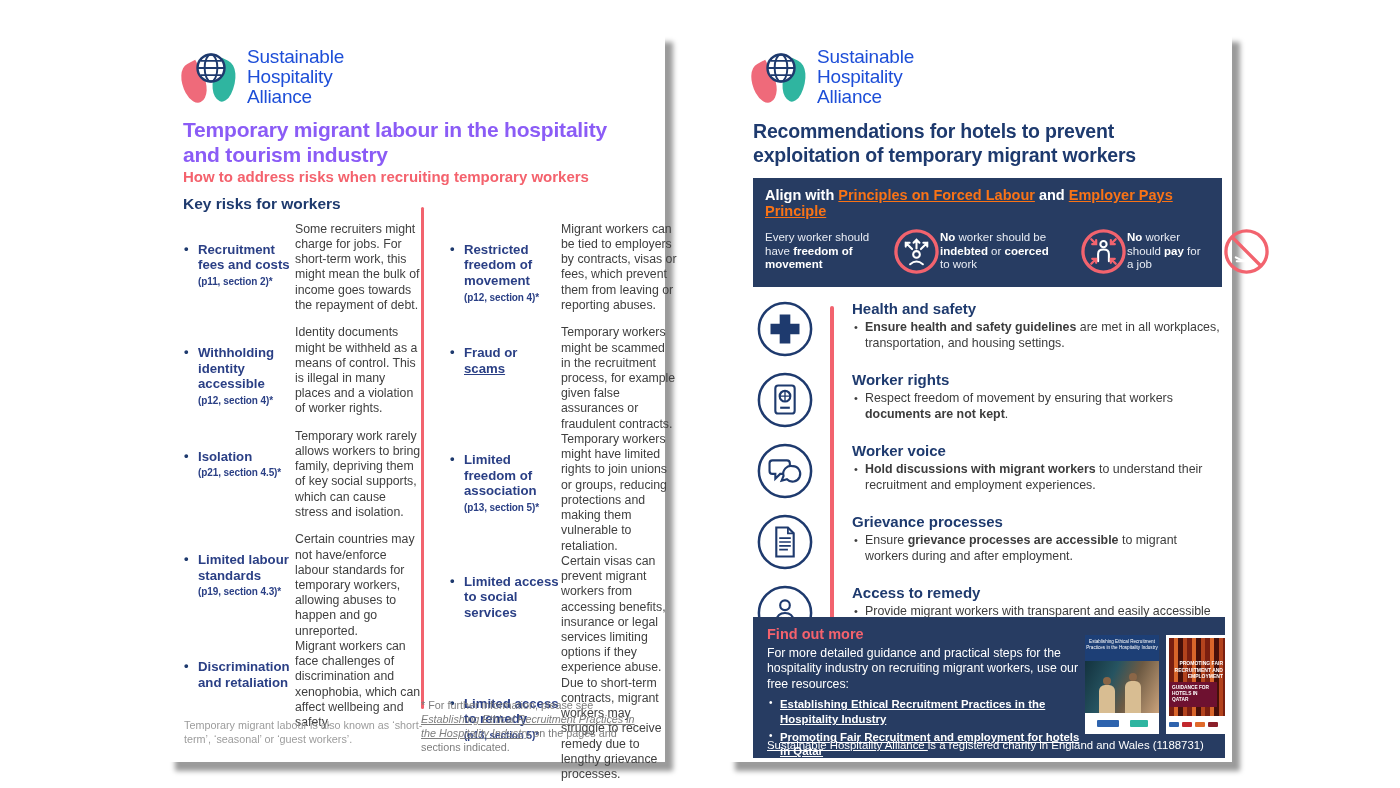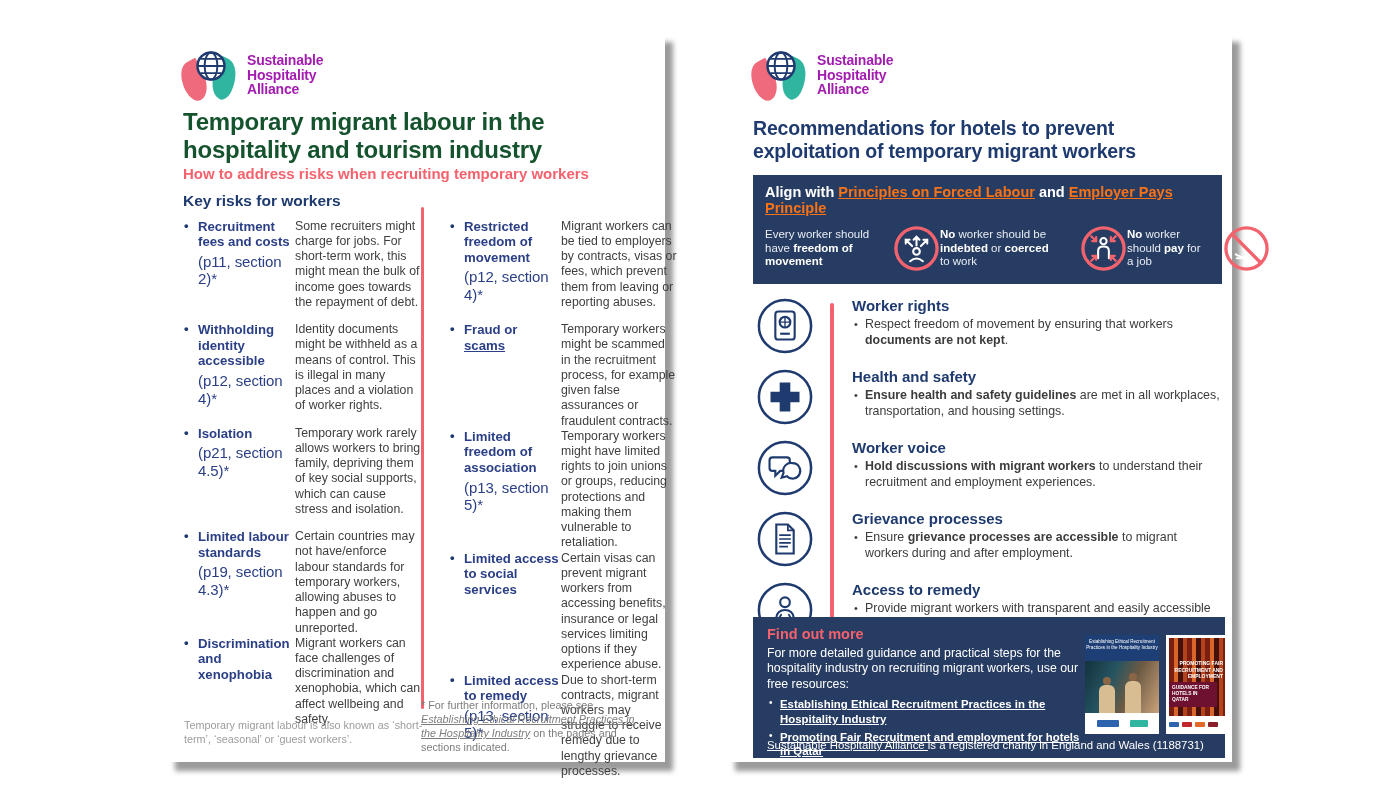--- a/index.html
+++ b/index.html
@@ -16,34 +16,34 @@
   .p1-inner{padding:14px 16px;}
   .p2-inner{padding:14px 10px 14px 26px;}
 
   
   .logo{display:flex;align-items:center;gap:8px;}
   .logo-mark{position:relative;width:56px;height:56px;flex:0 0 auto;}
   .leaf{position:absolute;width:24px;height:40px;}
   .leaf-pink{left:-1px;top:14px;background:#ef6a7a;border-radius:100% 0 100% 60%;transform:rotate(-28deg);}
   .leaf-teal{right:3px;top:12px;background:#2fb5a0;border-radius:0 100% 40% 100%;transform:rotate(26deg);}
   .logo-globe{position:absolute;left:4px;top:-2px;}
-  .logo-text{color:#a21caf;font-weight:bold;font-size:14px;line-height:1.04;letter-spacing:-0.2px;}
+  .logo-text{color:#1d4ed8;font-weight:normal;font-size:19px;line-height:1.04;letter-spacing:-0.2px;}
 
   
-  .p1-title{margin-top:5px;width:432px;font-size:24px;font-weight:bold;color:#14532d;line-height:1.18;letter-spacing:-0.2px;}
+  .p1-title{margin-top:12px;width:432px;font-size:21px;font-weight:bold;color:#8b5cf6;line-height:1.18;letter-spacing:-0.2px;}
   .p1-sub{font-size:15px;font-weight:bold;color:#f4626d;}
   .p1-section{margin-top:10px;font-size:15.5px;font-weight:bold;color:#1e3a6e;}
 
   .risk-cols{display:flex;margin-top:9px;}
   .risk-col{width:238px;}
   .risk-col.second{margin-left:28px;width:228px;}
   .risk{display:flex;min-height:103.5px;}
-  .risk-term{width:112px;flex:0 0 auto;font-size:13.2px;font-weight:bold;color:#2a3f85;line-height:1.18;padding-left:15px;position:relative;box-sizing:border-box;}
+  .risk-term{width:112px;flex:0 0 auto;font-size:13.2px;font-weight:bold;color:#2a3f85;line-height:1.18;padding-left:15px;position:relative;box-sizing:border-box;margin-top:20px;}
   .risk-term::before{content:"•";position:absolute;left:1px;top:-1px;color:#1e3a6e;font-size:13px;}
-  .risk-ref{display:block;font-size:15px;font-weight:normal;margin-top:3px;letter-spacing:-0.1px;}
+  .risk-ref{display:block;font-size:10px;font-weight:bold;margin-top:3px;letter-spacing:-0.1px;}
   .risk-desc{font-size:12.3px;color:#3f3f3f;line-height:1.24;width:126px;}
   .u{text-decoration:underline;}
   .col-divider{position:absolute;left:254px;top:174px;width:3px;height:502px;background:#f2636e;border-radius:2px;}
 
   .fn-left{position:absolute;left:17px;bottom:16px;width:240px;font-size:10.8px;color:#9c9c9c;line-height:1.3;}
   .fn-right{position:absolute;left:254px;bottom:8px;width:228px;font-size:10.8px;color:#7d7d7d;line-height:1.3;}
   .fn-link{font-style:italic;text-decoration:underline;color:#7d7d7d;}
 
   
   .p2-title{margin-top:14px;width:452px;font-size:19.5px;font-weight:bold;color:#1e3a6e;line-height:1.2;letter-spacing:-0.2px;}
@@ -144,21 +144,21 @@
           <div class="risk-term"><span>Isolation</span><span class="risk-ref">(p21, section 4.5)*</span></div>
           <div class="risk-desc">Temporary work rarely allows workers to bring family, depriving them of key social supports, which can cause stress and isolation.</div>
         </div>
 
         <div class="risk">
           <div class="risk-term"><span>Limited labour standards</span><span class="risk-ref">(p19, section 4.3)*</span></div>
           <div class="risk-desc">Certain countries may not have/enforce labour standards for temporary workers, allowing abuses to happen and go unreported.</div>
         </div>
 
         <div class="risk">
-          <div class="risk-term"><span>Discrimination and xenophobia</span></div>
+          <div class="risk-term"><span>Discrimination and retaliation</span></div>
           <div class="risk-desc">Migrant workers can face challenges of discrimination and xenophobia, which can affect wellbeing and safety.</div>
         </div>
       </div>
 
       <div class="risk-col second">
 
         <div class="risk">
           <div class="risk-term"><span>Restricted freedom of movement</span><span class="risk-ref">(p12, section 4)*</span></div>
           <div class="risk-desc">Migrant workers can be tied to employers by contracts, visas or fees, which prevent them from leaving or reporting abuses.</div>
         </div>
@@ -266,41 +266,41 @@
         </div>
       </div>
     </div>
 
     <div class="recs">
       <div class="rec-line"></div>
 
       <div class="rec-row">
         <svg class="rec-icon" width="58" height="58" viewBox="0 0 60 60">
           <circle cx="30" cy="30" r="27" fill="#fff" stroke="#1e3a6e" stroke-width="2.6"></circle>
+          <path d="M24.5 15 h11 v9.5 H45 v11 h-9.5 V45 h-11 v-9.5 H15 v-11 h9.5 z" fill="#1e3a6e"></path>
+        </svg>
+        <div class="rec-text">
+          <div class="rec-title">Health and safety</div>
+          <div class="rec-bullet"><span></span><b>Ensure health and safety guidelines</b><span> are met in all workplaces, transportation, and housing settings.</span></div>
+        </div>
+      </div>
+
+      <div class="rec-row">
+        <svg class="rec-icon" width="58" height="58" viewBox="0 0 60 60">
+          <circle cx="30" cy="30" r="27" fill="#fff" stroke="#1e3a6e" stroke-width="2.6"></circle>
           <g fill="none" stroke="#1e3a6e" stroke-width="2.2">
             <rect x="20" y="15" width="20" height="29" rx="3"></rect>
             <circle cx="30" cy="26" r="5.5"></circle>
             <path d="M24.5 26 h11 M30 20.5 v11" stroke-width="1.4"></path>
             <path d="M25 38 h10"></path>
           </g>
         </svg>
         <div class="rec-text">
           <div class="rec-title">Worker rights</div>
           <div class="rec-bullet"><span>Respect freedom of movement by ensuring that workers </span><b>documents are not kept</b><span>.</span></div>
-        </div>
-      </div>
-
-      <div class="rec-row">
-        <svg class="rec-icon" width="58" height="58" viewBox="0 0 60 60">
-          <circle cx="30" cy="30" r="27" fill="#fff" stroke="#1e3a6e" stroke-width="2.6"></circle>
-          <path d="M24.5 15 h11 v9.5 H45 v11 h-9.5 V45 h-11 v-9.5 H15 v-11 h9.5 z" fill="#1e3a6e"></path>
-        </svg>
-        <div class="rec-text">
-          <div class="rec-title">Health and safety</div>
-          <div class="rec-bullet"><span></span><b>Ensure health and safety guidelines</b><span> are met in all workplaces, transportation, and housing settings.</span></div>
         </div>
       </div>
 
       <div class="rec-row">
         <svg class="rec-icon" width="58" height="58" viewBox="0 0 60 60">
           <circle cx="30" cy="30" r="27" fill="#fff" stroke="#1e3a6e" stroke-width="2.6"></circle>
           <g fill="#fff" stroke="#1e3a6e" stroke-width="2.2">
             <path d="M17 19 h15 a3 3 0 0 1 3 3 v8 a3 3 0 0 1 -3 3 h-7 l-5 5 v-5 h-3 a3 3 0 0 1 -3 -3 v-8 a3 3 0 0 1 3 -3 z"></path>
             <path d="M38 25 a8 8 0 1 1 -6 13.5 l-5.5 1.5 l2 -5 A8 8 0 0 1 38 25 z"></path>
           </g>

